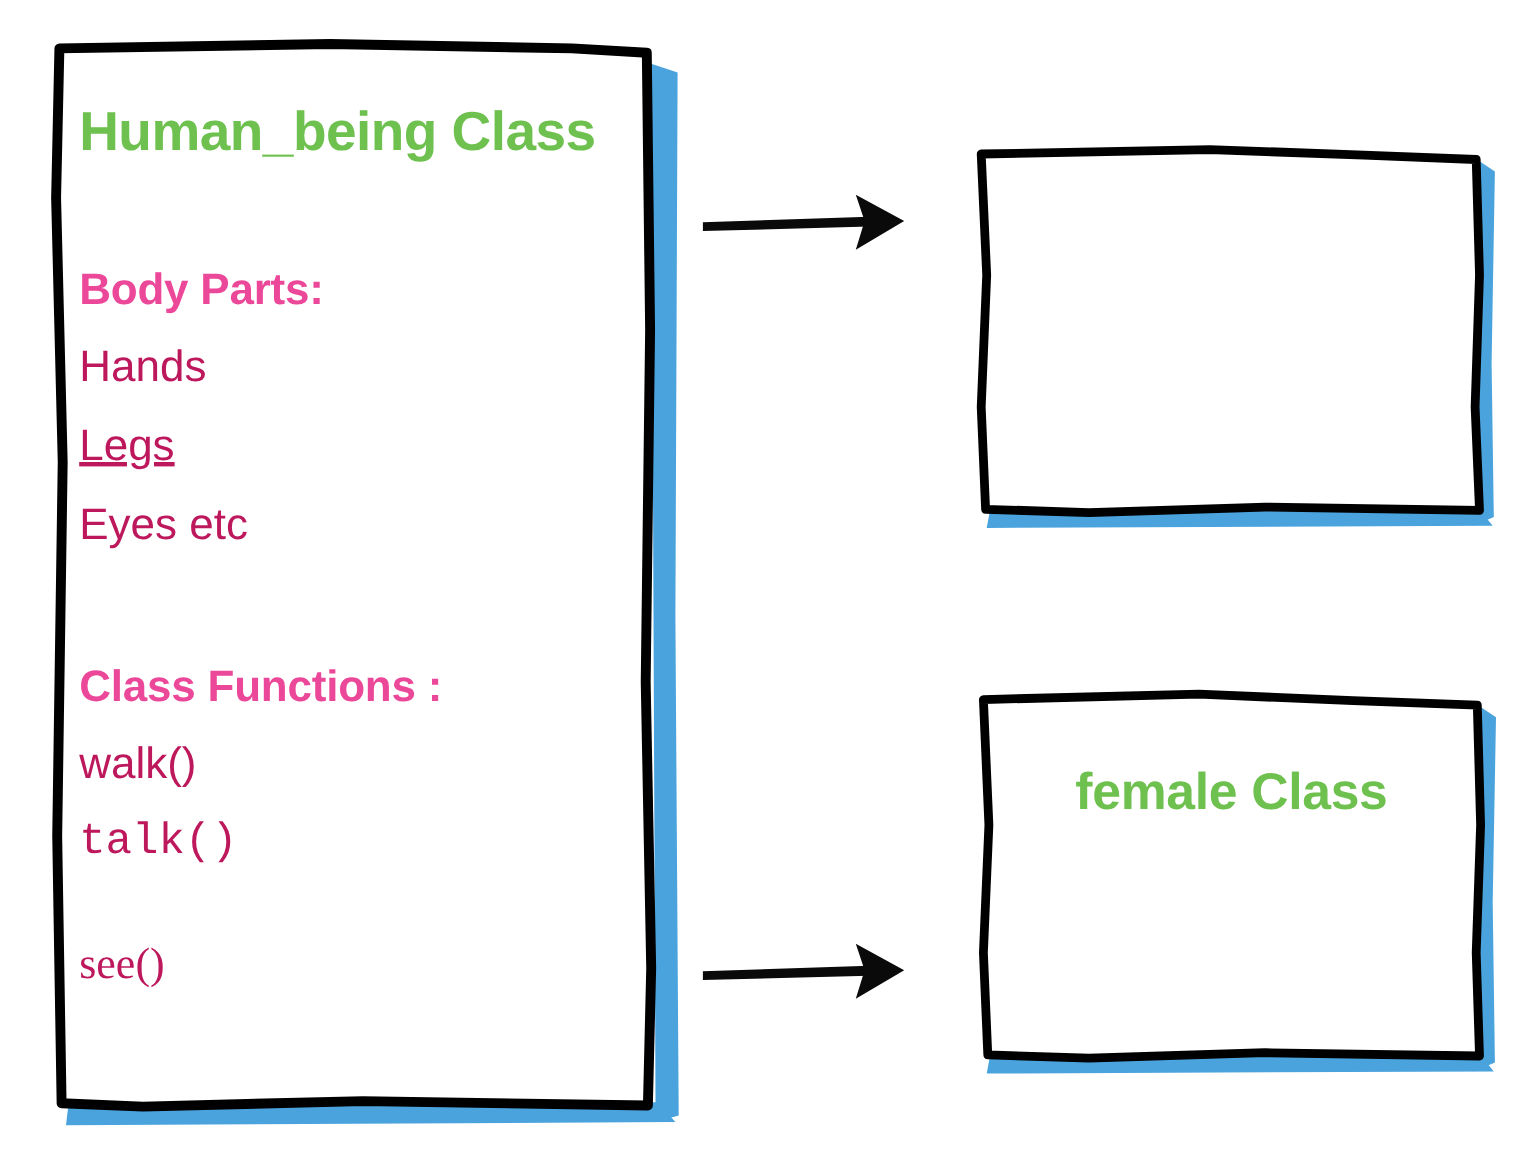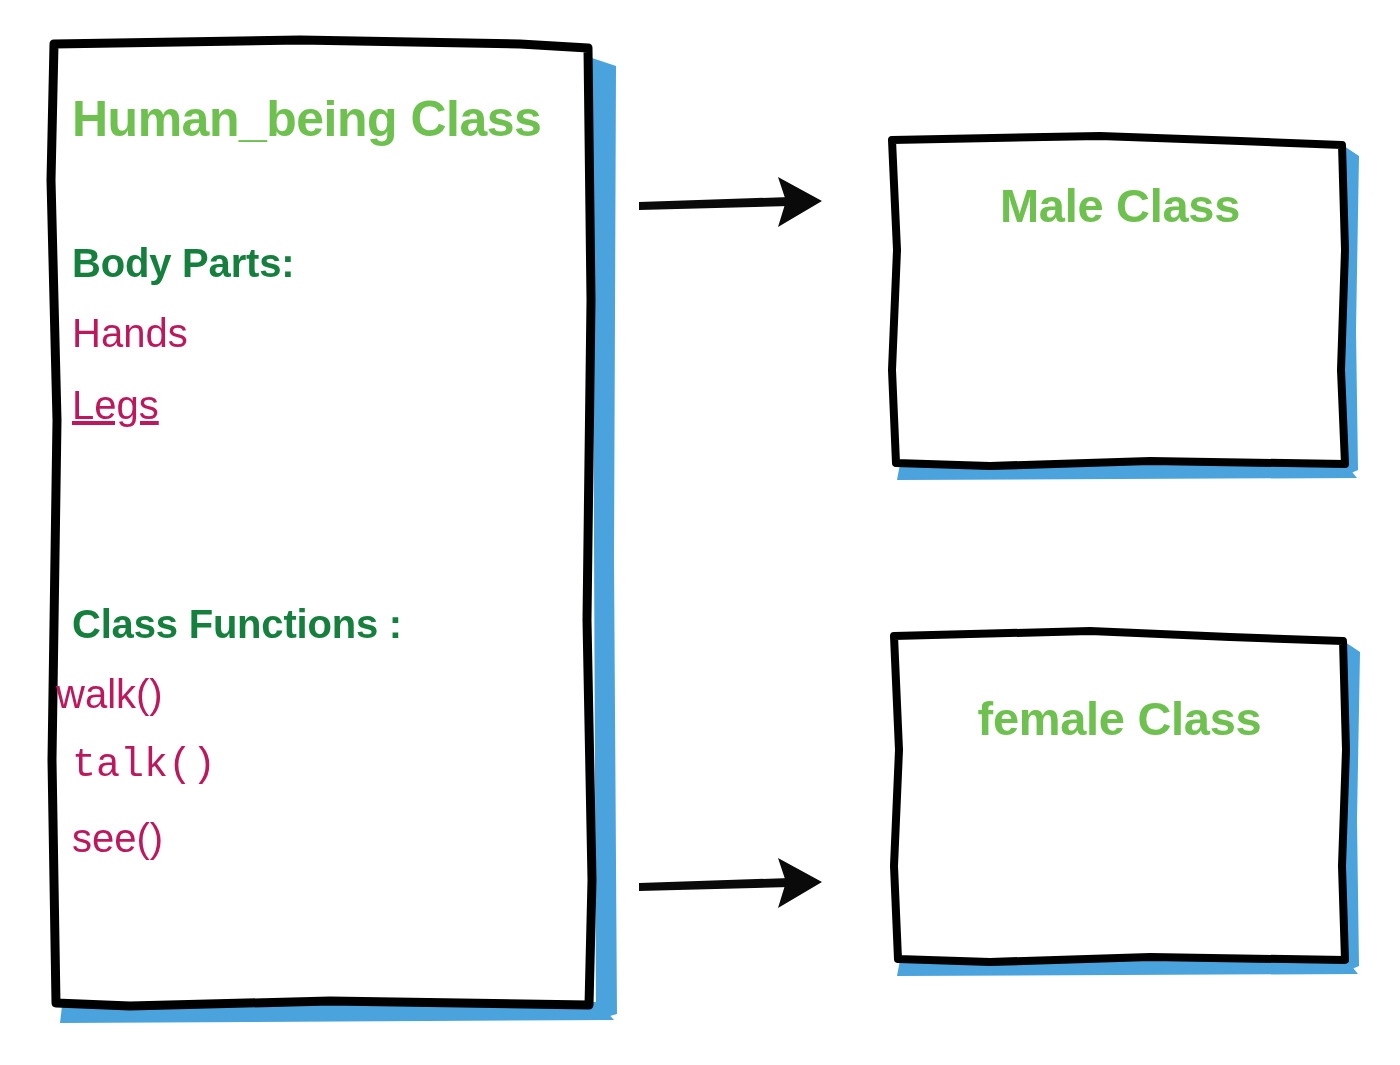--- a/index.html
+++ b/index.html
@@ -43,37 +43,37 @@
     left: 72px;
     top: 94px;
     font-size: 50px;
     font-weight: bold;
     color: #6ec14f;
     letter-spacing: -0.5px;
   }
   .section-head {
     font-size: 40px;
     font-weight: bold;
-    color: #15803d;
+    color: #ec4899;
     letter-spacing: -0.2px;
   }
   .section-head.parts  { left: 72px; top: 243px; }
   .section-head.funcs  { left: 72px; top: 604px; }
 
   .member {
     font-size: 40px;
     font-weight: normal;
     color: #be185d;
   }
   .member.p0 { left: 72px; top: 313px; }
   .member.p1 { left: 72px; top: 385px; text-decoration: underline; }
   .member.p2 { left: 72px; top: 457px; }
-  .member.f0 { left: 56px; top: 674px; }
+  .member.f0 { left: 72px; top: 674px; }
   .member.f1 { left: 72px; top: 746px; font-family: Liberation Mono, monospace; }
-  .member.f2 { left: 72px; top: 818px; }
+  .member.f2 { left: 72px; top: 856px; font-family: Liberation Serif, serif; }
 
   
   .child-title {
     font-size: 47px;
     font-weight: bold;
     color: #6ec14f;
     letter-spacing: -0.3px;
     text-align: center;
   }
   .child-title.male   { left: 890px; top: 182px; width: 460px; }
@@ -135,26 +135,26 @@
   </svg>
 
   <div class="text-layer">
 
     <div class="txt parent-title">Human_being Class</div>
 
     <div class="txt section-head parts">Body Parts:</div>
 
     <div class="txt member p0">Hands</div>
     <div class="txt member p1">Legs</div>
+    <div class="txt member p2">Eyes etc</div>
 
     <div class="txt section-head funcs">Class Functions :</div>
 
     <div class="txt member f0">walk()</div>
     <div class="txt member f1">talk()</div>
     <div class="txt member f2">see()</div>
 
-    <div class="txt child-title male">Male Class</div>
 
     <div class="txt child-title female">female Class</div>
 
   </div>
 
 </div>
 
 </body></html>

